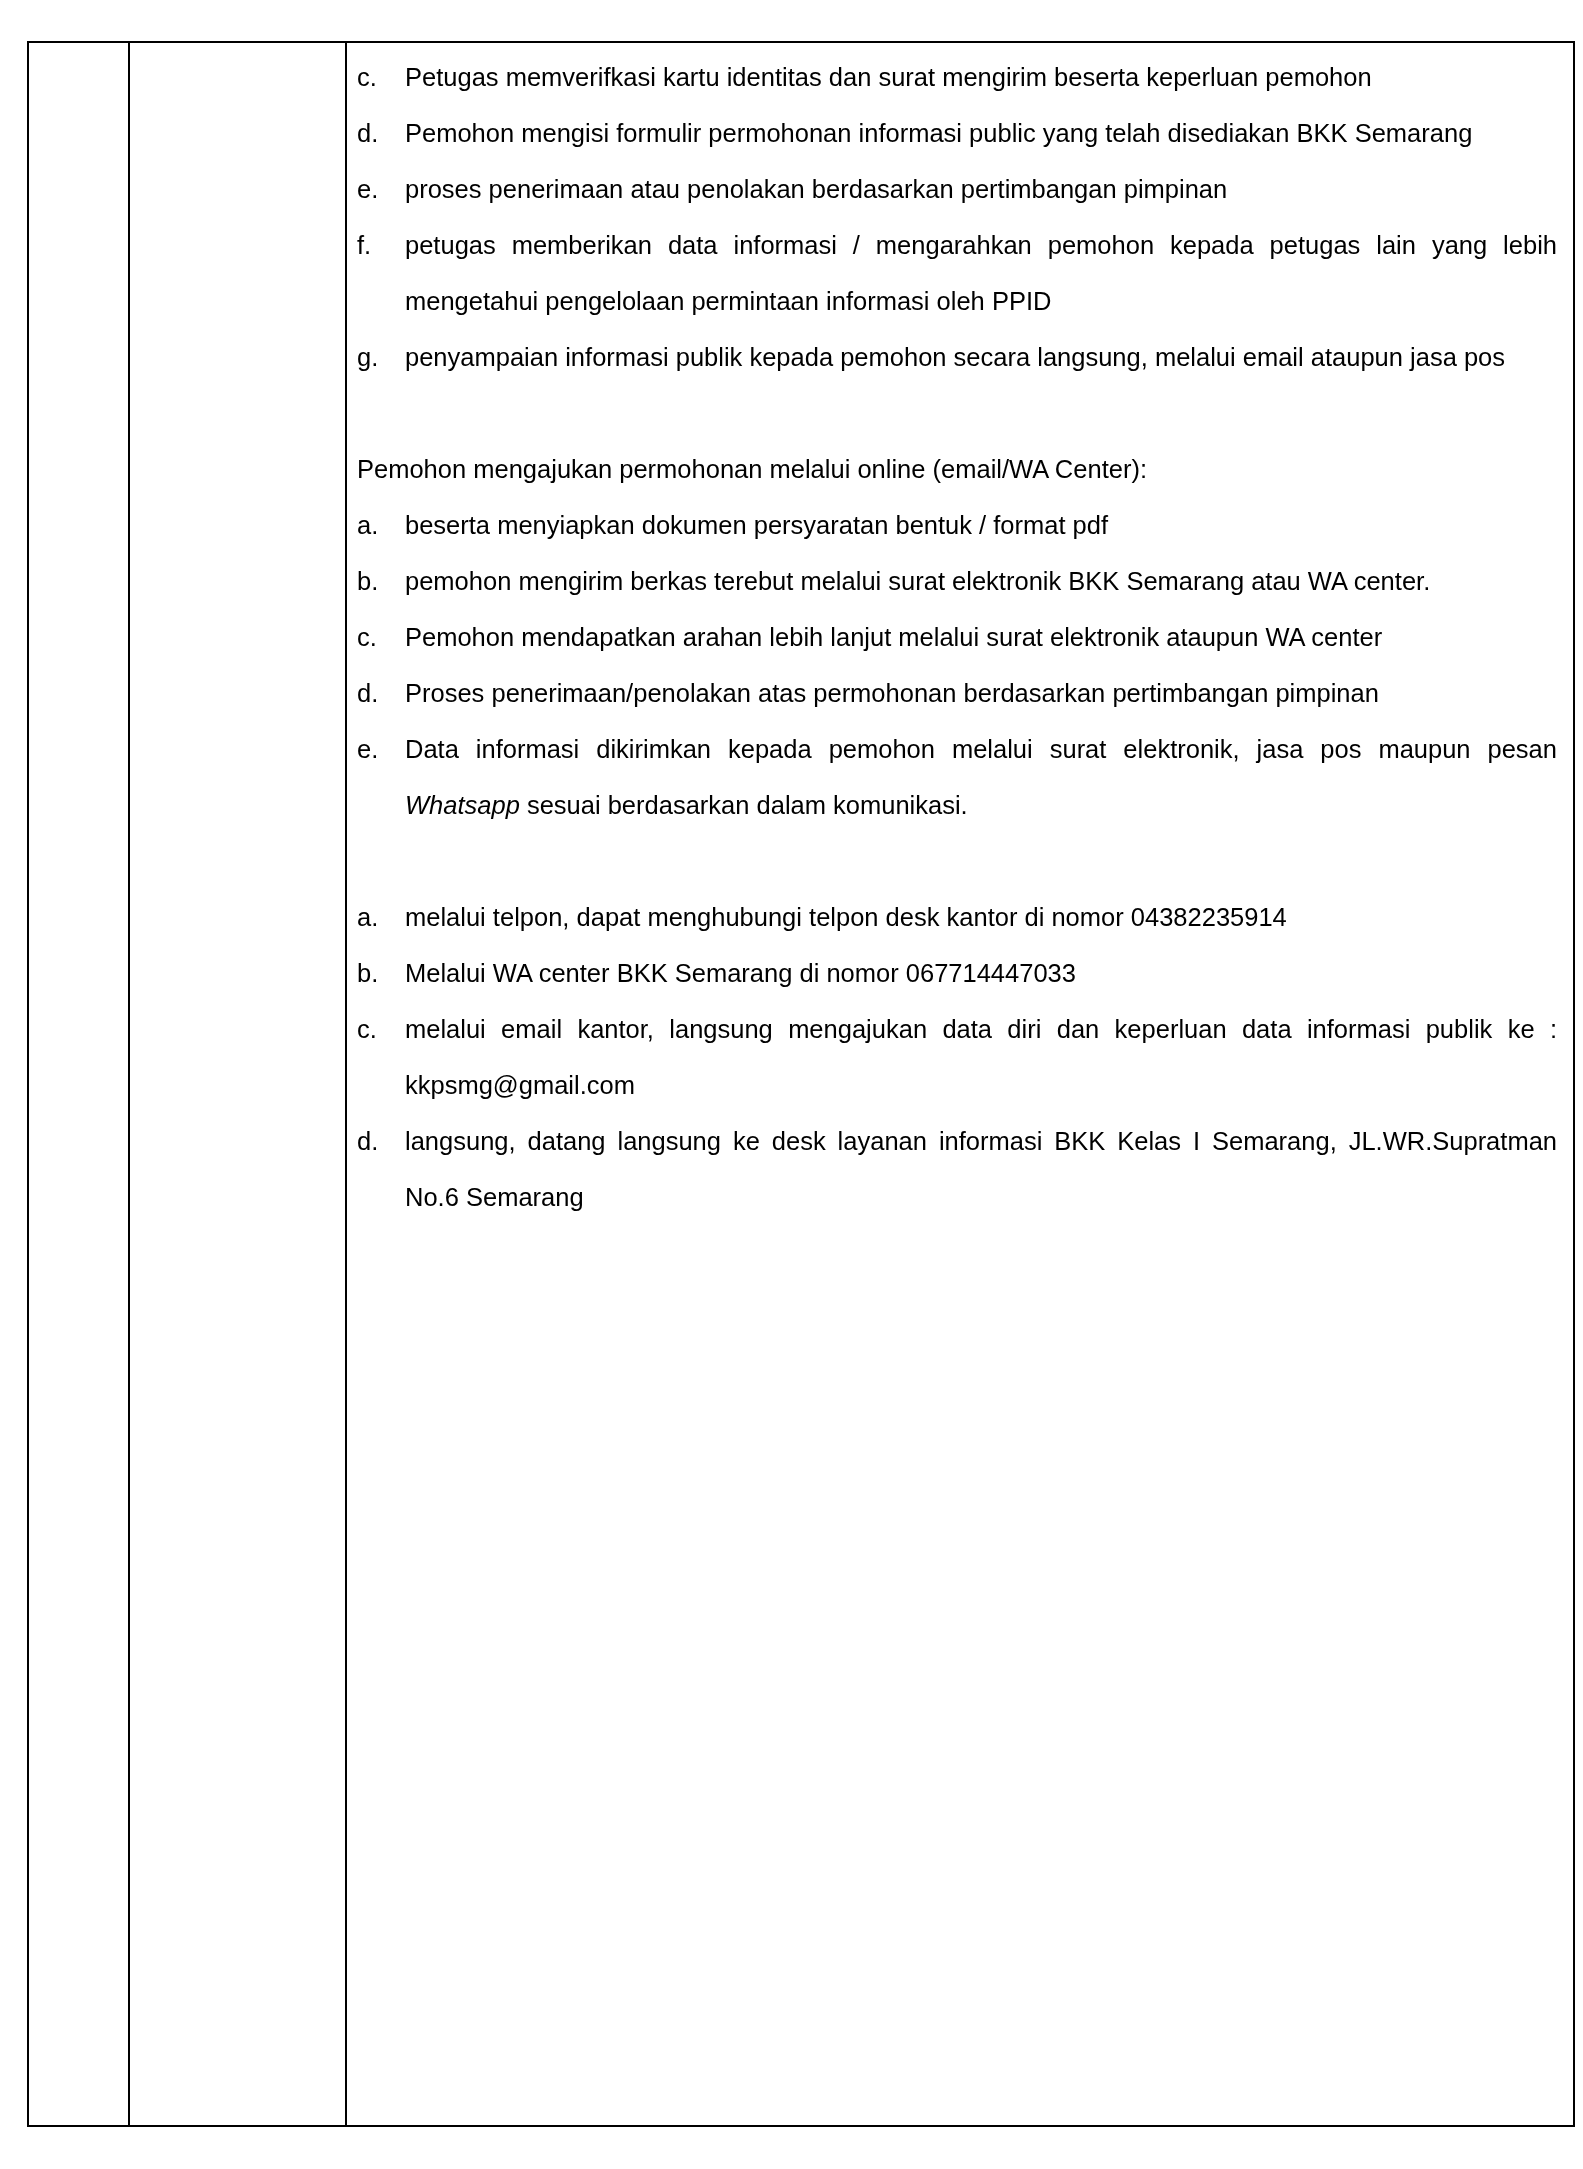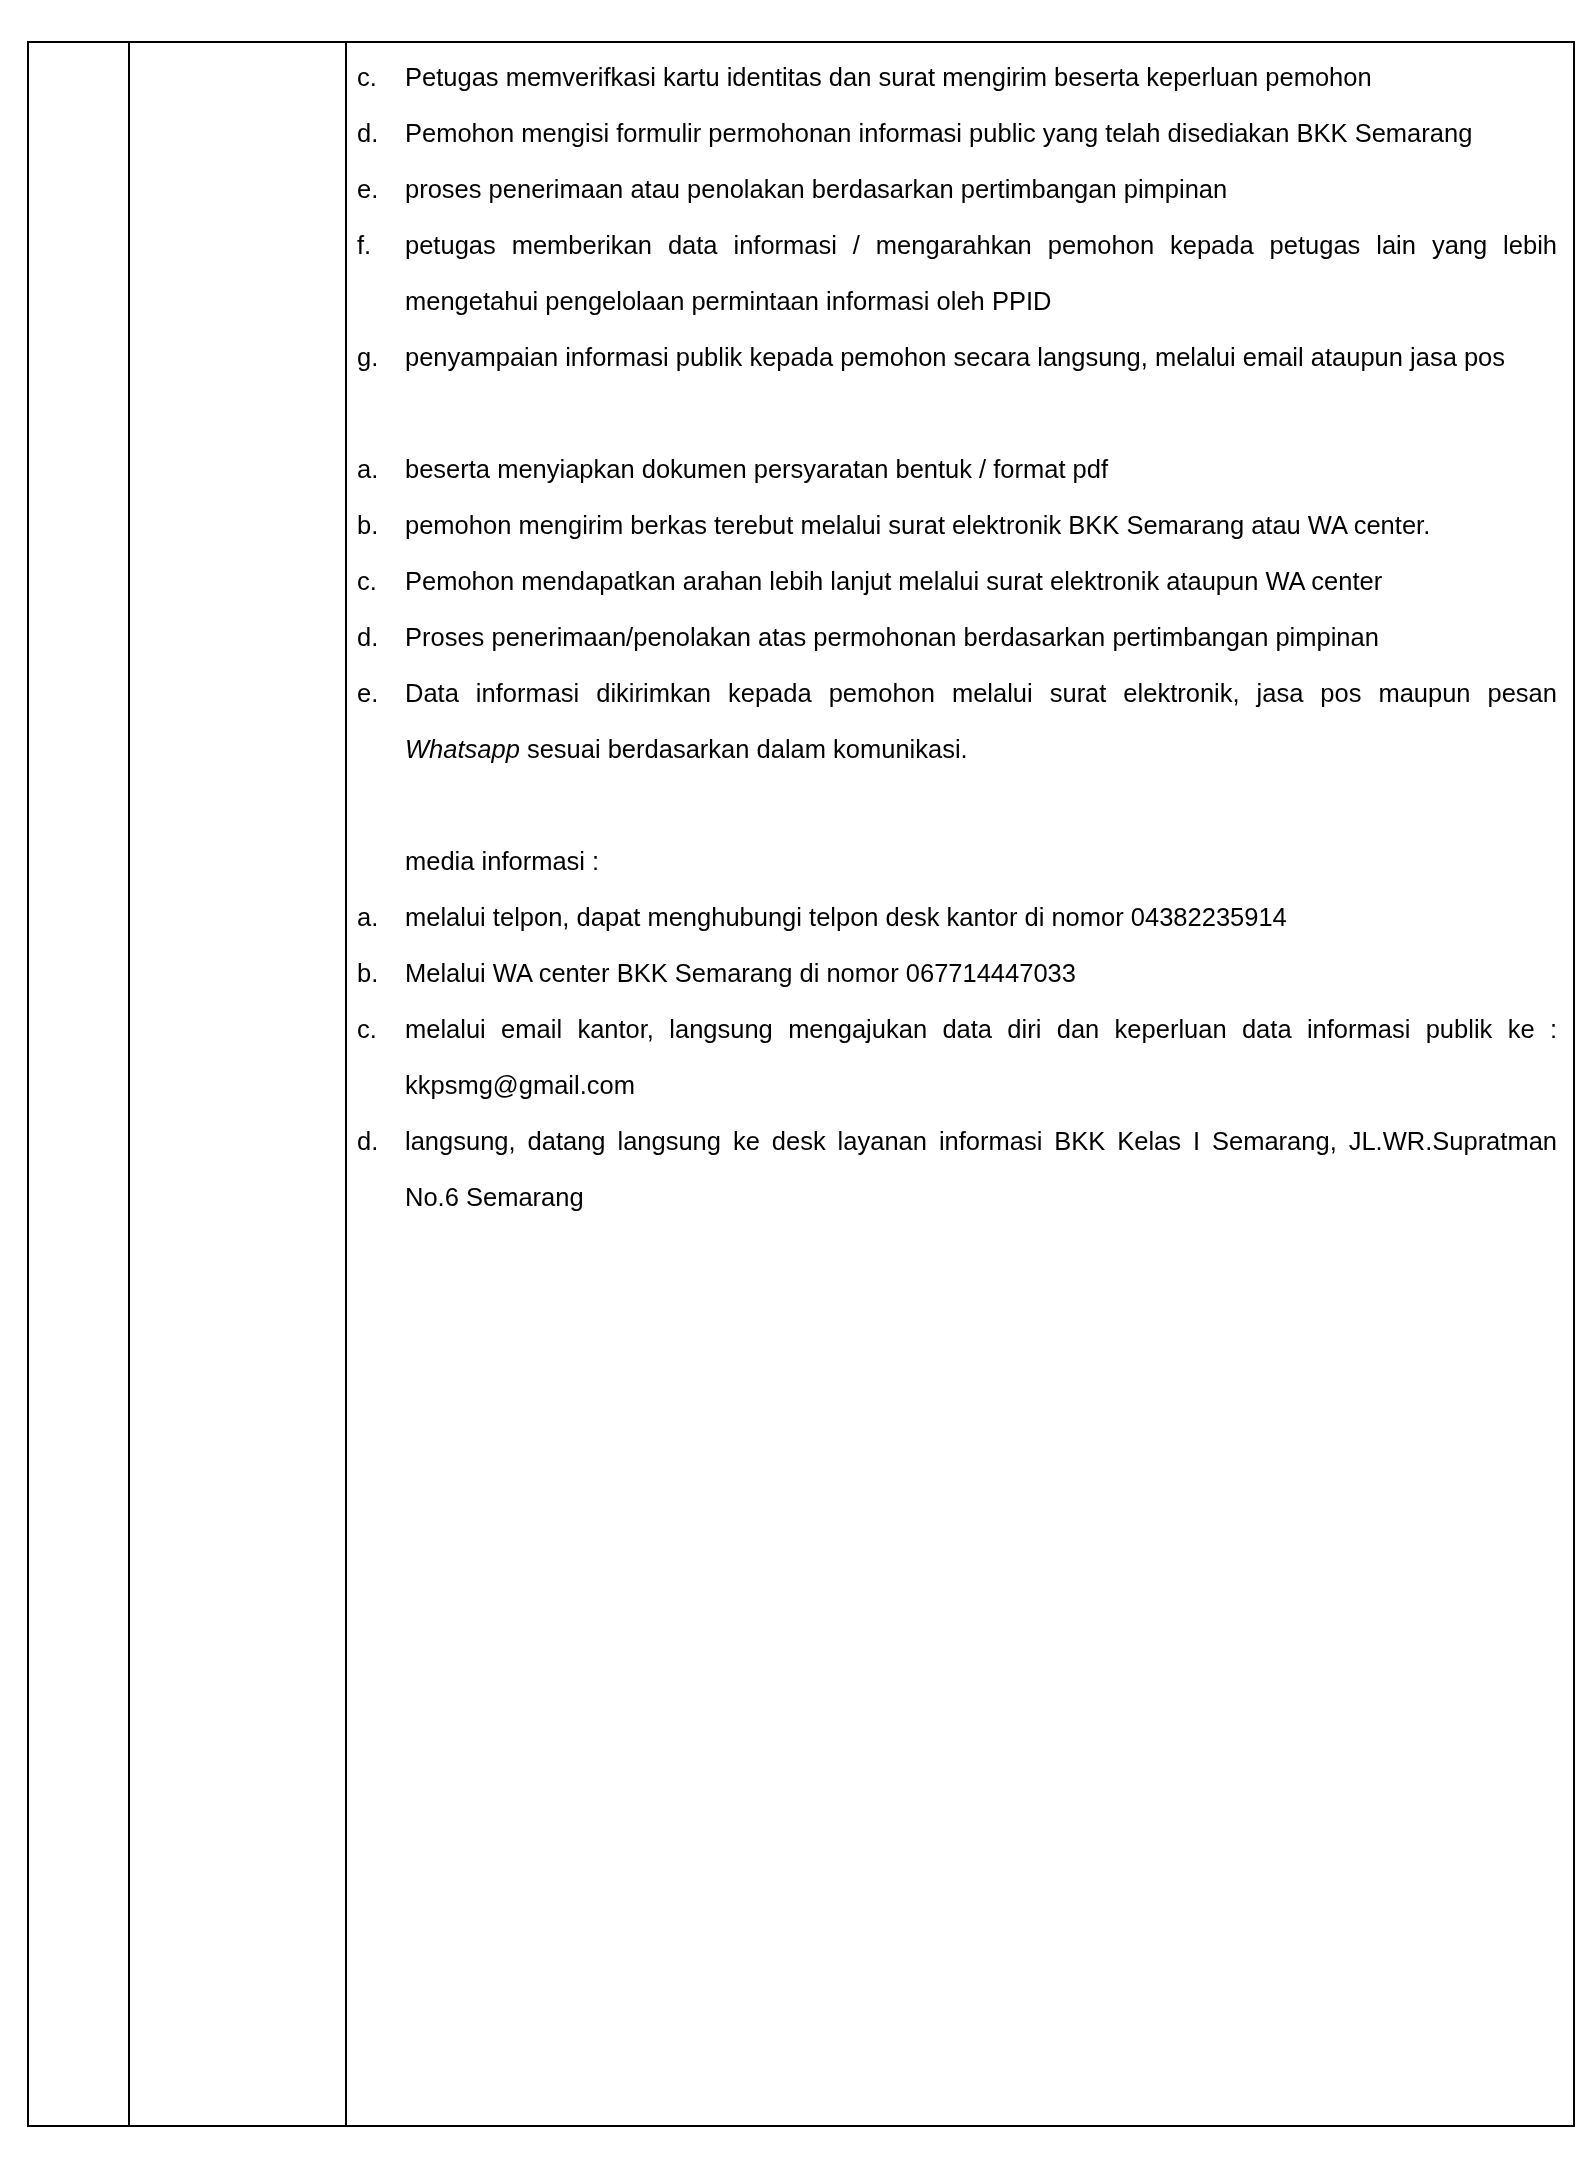--- a/index.html
+++ b/index.html
@@ -149,20 +149,21 @@
 
         <div class="li">
           <span class="marker">g.</span>
           <span class="body">penyampaian informasi publik kepada pemohon secara langsung, melalui email ataupun jasa pos</span>
         </div>
 
       </div>
 
       <div class="spacer-line"></div>
 
+      <p class="para">Pemohon mengajukan permohonan melalui online (email/WA Center):</p>
 
       <div class="list">
 
         <div class="li">
           <span class="marker">a.</span>
           <span class="body">beserta menyiapkan dokumen persyaratan bentuk / format pdf</span>
         </div>
 
         <div class="li">
           <span class="marker">b.</span>
@@ -183,21 +184,20 @@
           <span class="marker">e.</span>
           <span class="body">
             <span>Data informasi dikirimkan kepada pemohon melalui surat elektronik, jasa pos maupun pesan </span><em class="it">Whatsapp</em><span> sesuai berdasarkan dalam komunikasi.</span>
           </span>
         </div>
 
       </div>
 
       <div class="spacer-line"></div>
 
-      <p class="para indented">media informasi :</p>
 
       <div class="list">
 
         <div class="li">
           <span class="marker">a.</span>
           <span class="body">melalui telpon, dapat menghubungi telpon desk kantor di nomor 04382235914</span>
         </div>
 
         <div class="li">
           <span class="marker">b.</span>

